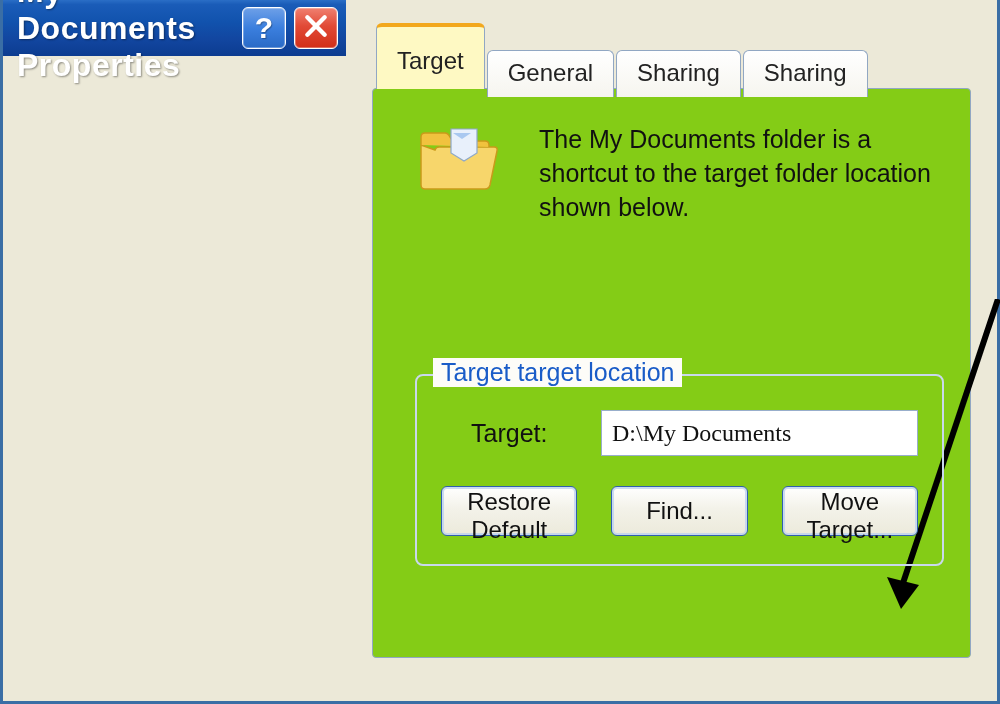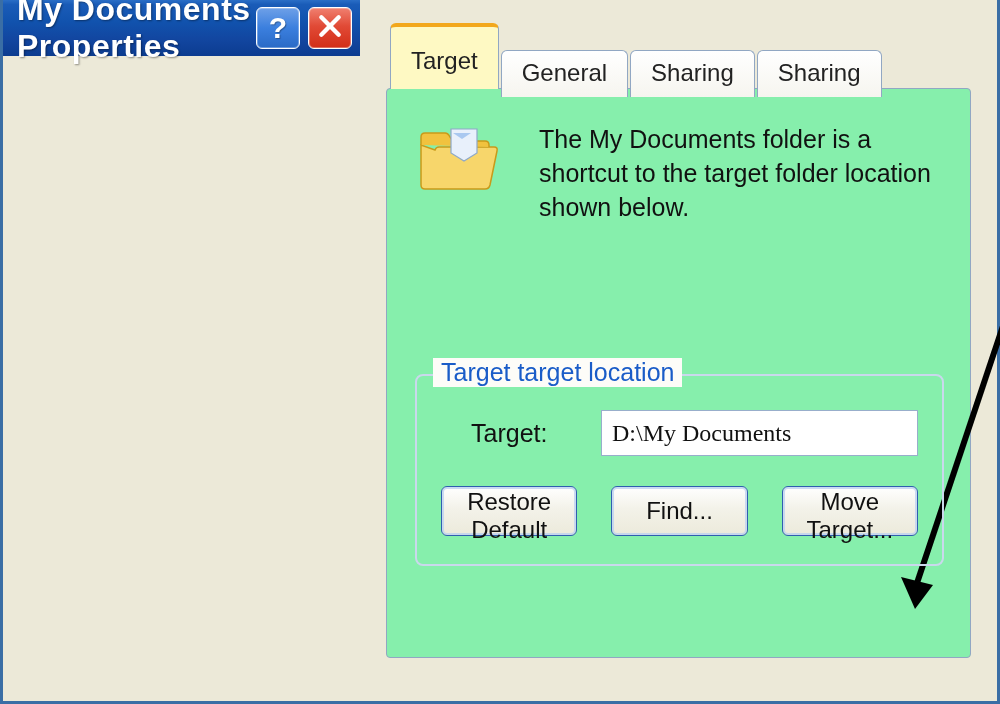--- a/index.html
+++ b/index.html
@@ -83,27 +83,27 @@
   .tab.active {
     border-top: 4px solid #f2a81d;
     padding-top: 20px;
     padding-bottom: 14px;
     background: #fef9c3;
     top: 1px;
     z-index: 3;
   }
   .tabpanel {
     border: 1px solid #91a7c3;
-    background: #86efac;
+    background: #84cc16;
     border-radius: 4px;
     position: relative;
     z-index: 1;
     width: 100%;
     height: 570px;
-    padding: 34px 26px 28px 28px;
+    padding: 34px 26px 28px 42px;
   }
   .intro-row {
     display:flex;
     gap: 40px;
     align-items: flex-start;
   }
   .folder-ico { width:84px; height:70px; flex-shrink:0; }
   .intro-text {
     font-size: 25px;
     line-height: 1.35;

